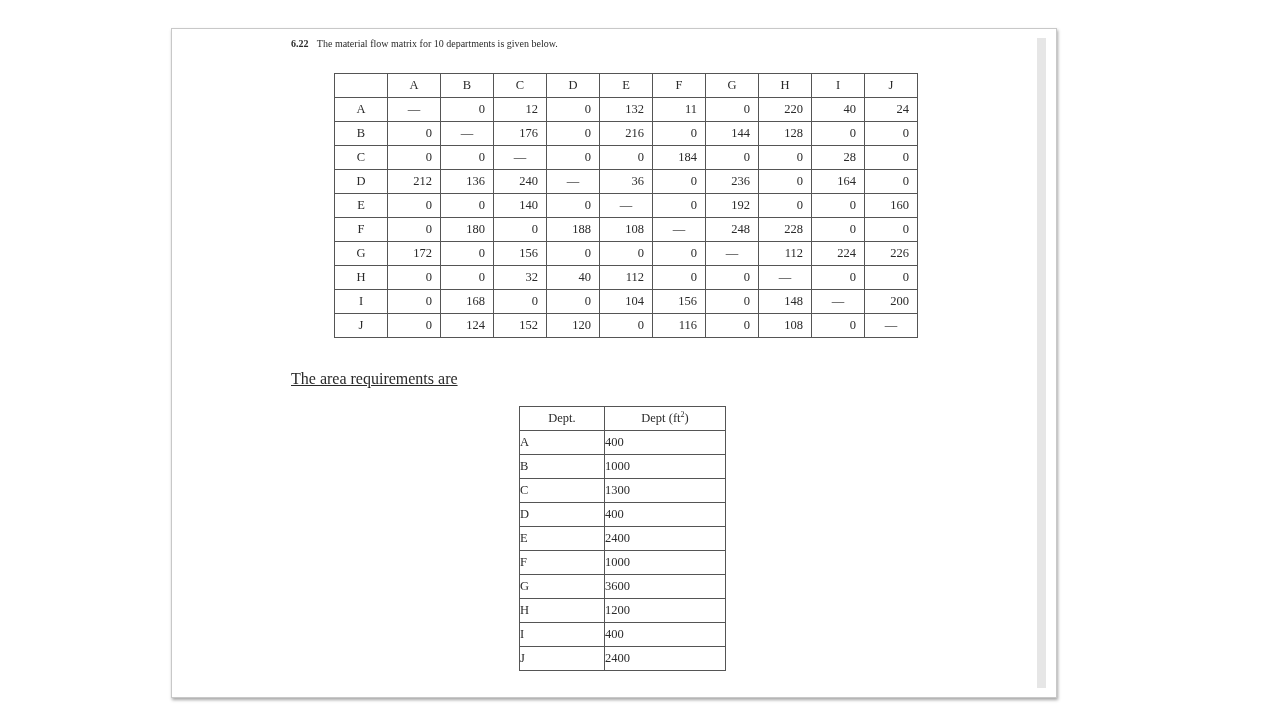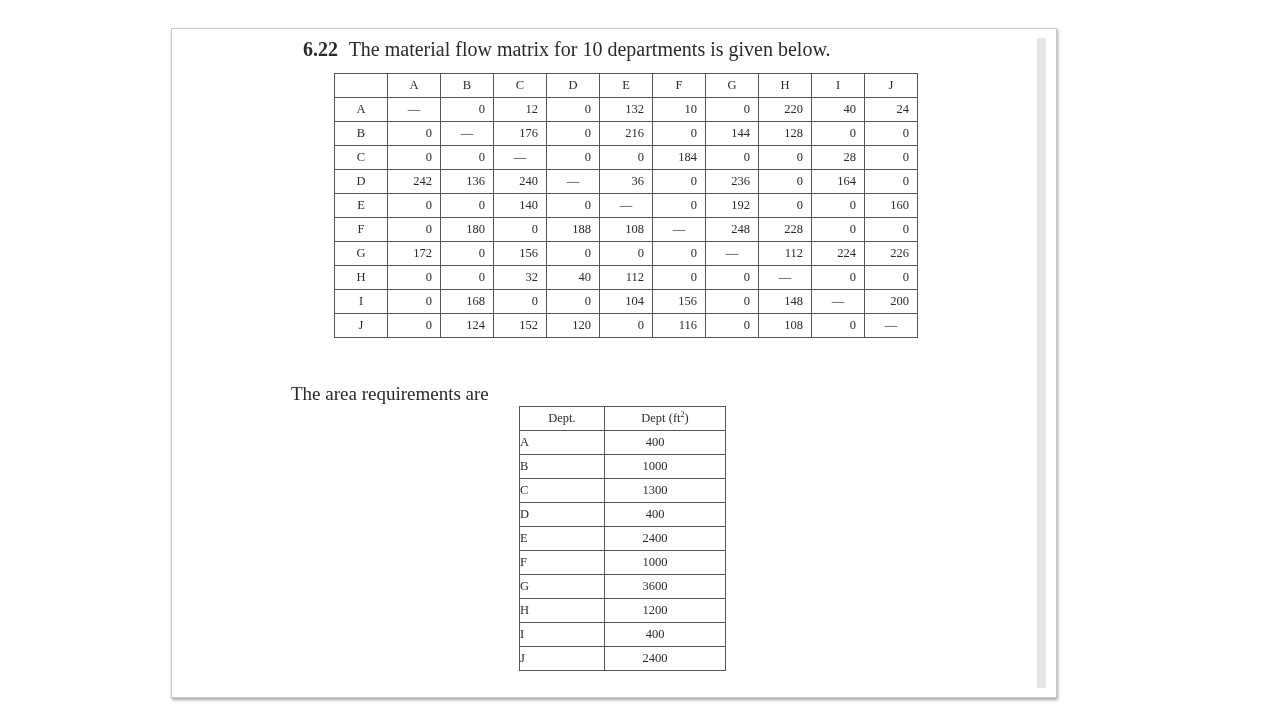--- a/index.html
+++ b/index.html
@@ -10,40 +10,40 @@
   .page {
     position: absolute; left: 171px; top: 28px; width: 884px; height: 668px;
     background: #ffffff; border: 1px solid #c8c8c8;
     box-shadow: 1px 2px 3px rgba(0,0,0,0.35);
   }
   .scrollbar {
     position: absolute; left: 1037px; top: 38px; width: 9px; height: 650px;
     background: #e6e6e6;
   }
   .heading {
-    position: absolute; left: 303px; top: 38px; font-size: 20px; white-space: nowrap;
+    position: absolute; left: 291px; top: 38px; font-size: 10px; white-space: nowrap;
   }
   .heading .num { font-weight: bold; margin-right: 6px; }
   table { border-collapse: collapse; position: absolute; font-size: 12.5px; }
   td, th { border: 1px solid #555; font-weight: normal; padding: 0; }
   .flow { left: 334px; top: 73px; }
   .flow th, .flow td { height: 23px; }
   .flow th.corner { width: 52px; }
   .flow th.col { width: 52px; text-align: center; }
   .flow td.rowhead { text-align: center; }
   .flow td.val { text-align: right; padding-right: 8px; }
   .flow td.dash { text-align: center; }
   .sub {
-    position: absolute; left: 291px; top: 383px; font-size: 19px;
+    position: absolute; left: 291px; top: 370px; font-size: 16px; text-decoration: underline;
   }
   .area { left: 519px; top: 406px; }
   .area th, .area td { height: 23px; }
   .area th.dept, .area td.dept { width: 84px; }
   .area th.ar { width: 120px; text-align: center; }
-  .area td.ar { text-align: center; padding-right: 20px; }
+  .area td.ar { text-align: left; padding-right: 20px; }
   sup { font-size: 8px; }
 </style>
 </head>
 <body>
 
 <div class="page"></div>
 <div class="scrollbar"></div>
 
 <div class="heading">
   <span class="num">6.22</span>
@@ -67,21 +67,21 @@
     </tr>
   </thead>
   <tbody id="flow-body">
       <tr>
         <td class="rowhead">A</td>
         <td class="dash">—</td>
         <td class="val">0</td>
         <td class="val">12</td>
         <td class="val">0</td>
         <td class="val">132</td>
-        <td class="val">10</td>
+        <td class="val">11</td>
         <td class="val">0</td>
         <td class="val">220</td>
         <td class="val">40</td>
         <td class="val">24</td>
       </tr>
       <tr>
         <td class="rowhead">B</td>
         <td class="val">0</td>
         <td class="dash">—</td>
         <td class="val">176</td>
@@ -101,21 +101,21 @@
         <td class="val">0</td>
         <td class="val">0</td>
         <td class="val">184</td>
         <td class="val">0</td>
         <td class="val">0</td>
         <td class="val">28</td>
         <td class="val">0</td>
       </tr>
       <tr>
         <td class="rowhead">D</td>
-        <td class="val">242</td>
+        <td class="val">212</td>
         <td class="val">136</td>
         <td class="val">240</td>
         <td class="dash">—</td>
         <td class="val">36</td>
         <td class="val">0</td>
         <td class="val">236</td>
         <td class="val">0</td>
         <td class="val">164</td>
         <td class="val">0</td>
       </tr>

